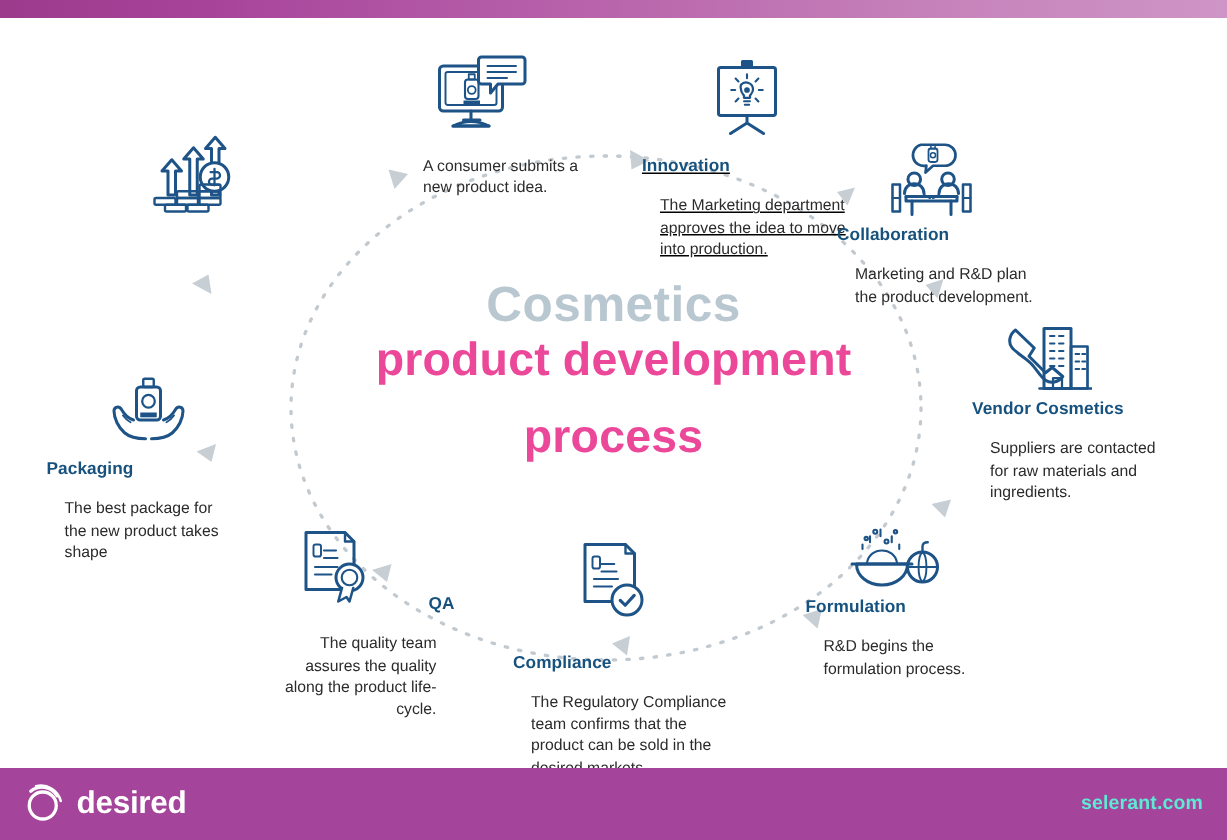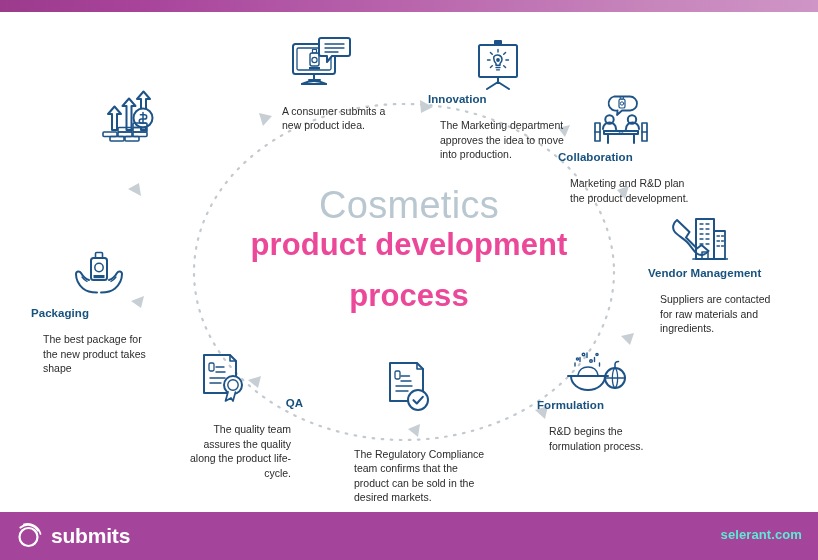--- a/index.html
+++ b/index.html
@@ -34,21 +34,21 @@
     position:absolute;right:16px;top:15px;color:#5eead4;font-size:13px;font-weight:bold;
     letter-spacing:.1px;
   }
 
   
   .center-title{
     position:absolute;left:209px;top:186px;width:400px;text-align:center;
     line-height:1.02;
   }
   .title-top{
-    display:block;font-size:38px;font-weight:normal;color:#b9c7d0;letter-spacing:.3px;
+    display:block;font-size:33px;font-weight:bold;color:#b9c7d0;letter-spacing:.3px;
     margin-bottom:4px;
   }
   .title-main{
     display:block;font-size:31px;font-weight:bold;color:#ec4899;letter-spacing:.1px;
   }
   .title-main .l2{display:block;margin-top:20px;}
 
   
   .ellipse-svg{position:absolute;left:0;top:0;width:818px;height:560px;pointer-events:none;}
 
@@ -61,21 +61,21 @@
   .node .desc{
     font-size:10.5px;color:#2b2b2b;line-height:1.38;margin:12px;
   }
   .icon-wrap{position:absolute;}
   .icon-wrap svg{display:block;}
 
   
   #n-ideation{left:270px;top:92px;width:140px;}
   #i-ideation{left:290px;top:36px;}
 
-  #n-innovation{left:428px;top:92px;width:150px;}
+  #n-innovation{left:428px;top:104px;width:150px;text-decoration:underline;}
   #i-innovation{left:473px;top:38px;}
 
   #n-collaboration{left:558px;top:150px;width:152px;}
   #i-collaboration{left:590px;top:93px;}
 
   #n-vendor{left:648px;top:266px;width:140px;}
   #i-vendor{left:668px;top:213px;}
 
   #n-formulation{left:537px;top:398px;width:140px;}
   #i-formulation{left:565px;top:348px;}
@@ -196,21 +196,21 @@
         <g stroke-width="1.3">
           <path d="M32 11h3M38 11h3M32 16h3M38 16h3M32 21h3M38 21h3M32 26h3M38 26h3M32 31h3M38 31h3"></path>
           <path d="M49 23h2.5M53.5 23h2M49 28h2.5M53.5 28h2M49 33h2.5M53.5 33h2"></path>
         </g>
         <path d="M34 46v-7h6v7" stroke-width="1.5"></path>
         <path d="M25 46h35" stroke-width="1.7"></path>
       </g>
     </svg>
   </div>
   <div class="node" id="n-vendor">
-    <p class="ttl">Vendor Management</p>
+    <p class="ttl">Vendor Cosmetics</p>
     <p class="desc">Suppliers are contacted for raw materials and ingredients.</p>
   </div>
 
   <div class="icon-wrap" id="i-formulation">
     <svg width="62" height="48" viewBox="0 0 62 48">
       <g fill="none" stroke="#1d5386" stroke-width="2" stroke-linejoin="round" stroke-linecap="round">
         <path d="M6 28h34c0 8-7.6 14-17 14S6 36 6 28z"></path>
         <path d="M3 28h40" stroke-width="2"></path>
         <path d="M13 27c1-5 5-8 10-8s9 3 10 8" stroke-width="1.4"></path>
         <g stroke-width="1.4">
@@ -237,20 +237,21 @@
         <path d="M5 3h27l6 6v32H5z"></path>
         <path d="M32 3v6h6" stroke-width="1.6"></path>
         <path d="M16 16h8.5M16 21h10M11 26h16M11 31h12" stroke-width="1.4"></path>
         <rect x="10" y="11" width="5" height="8" rx="1.4" stroke-width="1.3"></rect>
         <circle cx="33" cy="40" r="10" fill="#fff"></circle>
         <path d="M28.5 40.2l3.3 3.3 6-6.6" stroke-width="2.1"></path>
       </g>
     </svg>
   </div>
   <div class="node" id="n-compliance">
+    <p class="ttl">Compliance</p>
     <p class="desc">The Regulatory Compliance team confirms that the product can be sold in the desired markets.</p>
   </div>
 
   <div class="icon-wrap" id="i-qa">
     <svg width="48" height="54" viewBox="0 0 48 54">
       <g fill="none" stroke="#1d5386" stroke-width="2" stroke-linejoin="round" stroke-linecap="round">
         <path d="M4 3h26l6 6v32H4z"></path>
         <path d="M30 3v6h6" stroke-width="1.6"></path>
         <path d="M16 15h8M16 20h9M10 26h15M10 31h11" stroke-width="1.4"></path>
         <rect x="9" y="11" width="5" height="8" rx="1.4" stroke-width="1.3"></rect>
@@ -310,18 +311,18 @@
 
   <div class="footer">
     <div class="footer-logo">
       <svg class="logo-mark" viewBox="0 0 30 30">
         <g fill="none" stroke="#ffffff" stroke-linecap="round">
           <circle cx="14.5" cy="16" r="9" stroke-width="2.2"></circle>
           <path d="M6.5 6.5A11.6 11.6 0 0 1 24 9.5" stroke-width="2.2"></path>
           <path d="M10 3.2A13.6 13.6 0 0 1 26.5 13" stroke-width="1.7"></path>
         </g>
       </svg>
-      <span class="logo-word">submits</span>
+      <span class="logo-word">desired</span>
     </div>
     <span class="footer-url">selerant.com</span>
   </div>
 
 </div>
 
 </body></html>

